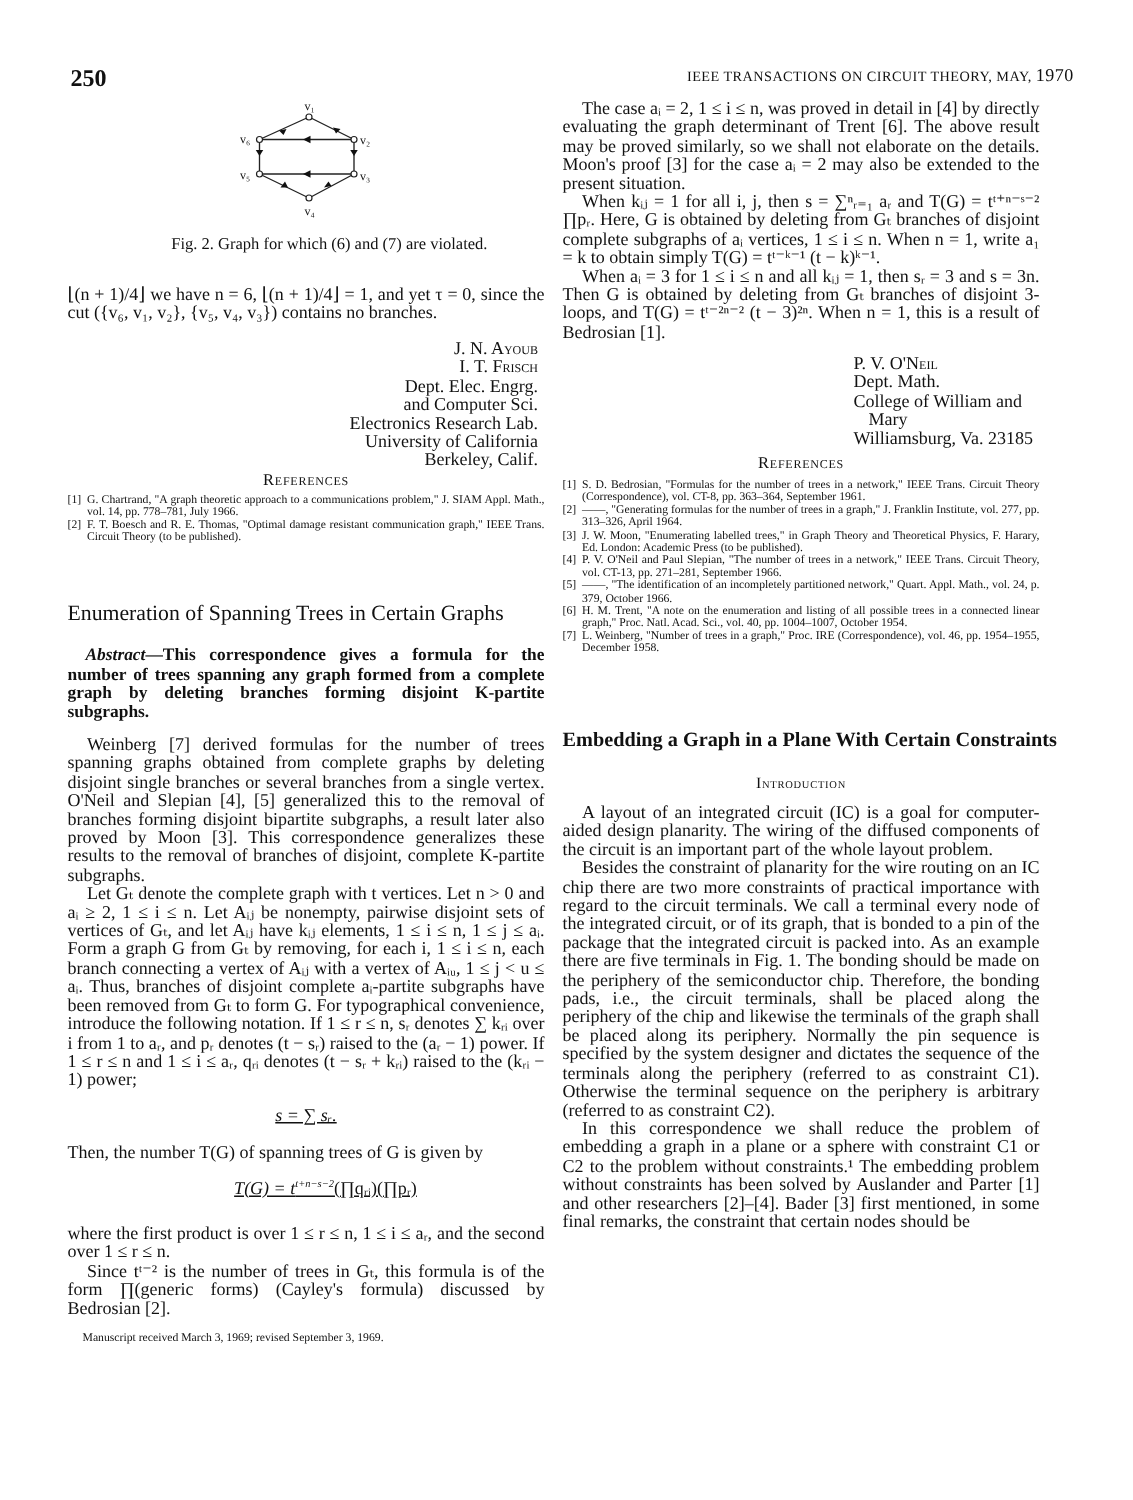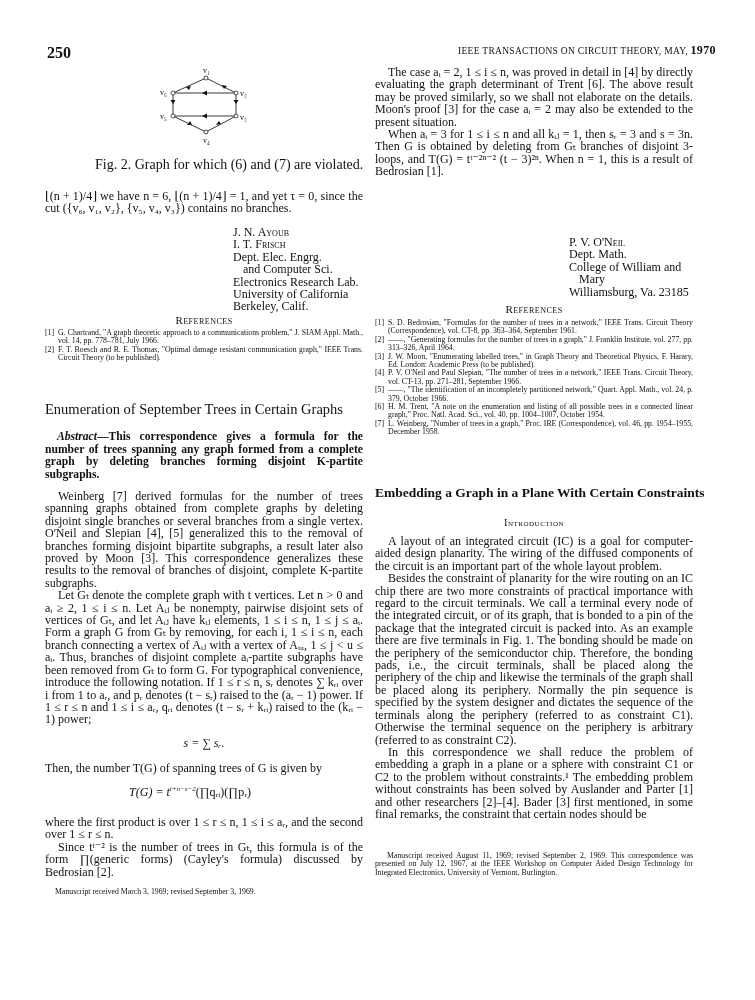--- a/index.html
+++ b/index.html
@@ -4,48 +4,48 @@
 <style>
   html, body { margin: 0; padding: 0; background: #ffffff; }
   body {
     width: 755px; height: 1000px; position: relative; overflow: hidden;
     font-family: "Liberation Serif", "DejaVu Serif", serif;
     color: #111;
   }
   .abs { position: absolute; }
   .page-num { left: 47px; top: 44px; font-size: 16px; font-weight: bold; }
   .running-head { left: 458px; top: 43px; font-size: 9.5px; letter-spacing: 0.3px; font-variant: small-caps; white-space: nowrap; }
-  .running-head .yr { font-size: 12px; font-weight: bold; font-variant: normal; }
+  .running-head .yr { font-size: 12px; font-weight: normal; font-variant: normal; }
 
   .col { position: absolute; width: 318px; }
   .col-left { left: 45px; }
   .col-right { left: 375px; }
 
   .body-text { font-size: 12px; line-height: 12.4px; text-align: justify; margin: 0; }
   .body-text p { margin: 0; text-indent: 13px; }
   .body-text p.noindent { text-indent: 0; }
 
-  .caption { font-size: 14px; text-align: left; white-space: nowrap; }
+  .caption { font-size: 11px; text-align: right; white-space: nowrap; }
 
   .sig { font-size: 12px; line-height: 12.4px; }
   .sig div { white-space: nowrap; }
   .sig .name { font-variant: small-caps; }
   .sig .indent { padding-left: 10px; }
 
   .refs-heading { font-size: 11px; font-variant: small-caps; text-align: center; letter-spacing: 0.5px; }
   .refs { font-size: 7.8px; line-height: 8.4px; margin: 0; padding: 0; list-style: none; }
   .refs li { position: relative; padding-left: 13px; text-align: justify; }
   .refs li .num { position: absolute; left: 0; top: 0; }
 
   .section-title { font-size: 14.5px; white-space: nowrap; }
   .abstract { font-size: 11.6px; line-height: 12.6px; font-weight: bold; text-align: justify; }
   .abstract .lab { font-style: italic; }
   .subhead { font-size: 10.5px; font-variant: small-caps; text-align: center; letter-spacing: 0.5px; }
 
-  .eq { font-size: 12px; text-align: center; font-style: italic; }
+  .eq { font-size: 12px; text-align: center; font-style: italic; text-decoration: underline; }
   .eq sup { font-size: 7px; }
 
   .footnote { font-size: 7.8px; line-height: 8.4px; text-align: justify; }
   .footnote p { margin: 0; text-indent: 12px; }
 
   svg text { font-family: "Liberation Serif", serif; font-size: 8px; }
 </style>
 </head>
 <body>
 
@@ -99,68 +99,69 @@
       <text x="160" y="95">v₆</text>
     </g>
   </svg>
 </div>
 <div class="abs caption" style="left:95px; top:157px; width:230px;">Fig. 2.   Graph for which (6) and (7) are violated.</div>
 
 <div class="col col-left body-text" style="top:190px;">
   <p class="noindent">⌊(n + 1)/4⌋ we have n = 6, ⌊(n + 1)/4⌋ = 1, and yet τ = 0, since the cut ({v₆, v₁, v₂}, {v₅, v₄, v₃}) contains no branches.</p>
 </div>
 
-<div class="abs sig" style="left:233px; top:226px;">
+<div class="abs sig" style="left:233px; top:226px;text-align:right;">
   <div class="name">J. N. Ayoub</div>
   <div class="name">I. T. Frisch</div>
   <div>Dept. Elec. Engrg.</div>
   <div class="indent">and Computer Sci.</div>
   <div>Electronics Research Lab.</div>
   <div>University of California</div>
   <div>Berkeley, Calif.</div>
 </div>
 
 <div class="col col-left refs-heading" style="top:314px;">References</div>
 <ul class="col col-left refs" style="top:329px;">
   <li><span class="num">[1]</span><span>G. Chartrand, "A graph theoretic approach to a communications problem," J. SIAM Appl. Math., vol. 14, pp. 778–781, July 1966.</span></li>
   <li><span class="num">[2]</span><span>F. T. Boesch and R. E. Thomas, "Optimal damage resistant communication graph," IEEE Trans. Circuit Theory (to be published).</span></li>
 </ul>
 
-<div class="abs section-title" style="left:45px; top:401px;">Enumeration of September Trees in Certain Graphs</div>
+<div class="abs section-title" style="left:45px; top:401px;">Enumeration of Spanning Trees in Certain Graphs</div>
 
 <div class="col col-left abstract" style="top:431px;">
   <span style="padding-left:12px;"></span><span class="lab">Abstract</span><span>—This correspondence gives a formula for the number of trees spanning any graph formed from a complete graph by deleting branches forming disjoint K-partite subgraphs.</span>
 </div>
 
 <div class="col col-left body-text" style="top:490px;">
   <p>Weinberg [7] derived formulas for the number of trees spanning graphs obtained from complete graphs by deleting disjoint single branches or several branches from a single vertex. O'Neil and Slepian [4], [5] generalized this to the removal of branches forming disjoint bipartite subgraphs, a result later also proved by Moon [3]. This correspondence generalizes these results to the removal of branches of disjoint, complete K-partite subgraphs.</p>
   <p>Let Gₜ denote the complete graph with t vertices. Let n &gt; 0 and aᵢ ≥ 2, 1 ≤ i ≤ n. Let Aᵢⱼ be nonempty, pairwise disjoint sets of vertices of Gₜ, and let Aᵢⱼ have kᵢⱼ elements, 1 ≤ i ≤ n, 1 ≤ j ≤ aᵢ. Form a graph G from Gₜ by removing, for each i, 1 ≤ i ≤ n, each branch connecting a vertex of Aᵢⱼ with a vertex of Aᵢᵤ, 1 ≤ j &lt; u ≤ aᵢ. Thus, branches of disjoint complete aᵢ-partite subgraphs have been removed from Gₜ to form G. For typographical convenience, introduce the following notation. If 1 ≤ r ≤ n, sᵣ denotes ∑ kᵣᵢ over i from 1 to aᵣ, and pᵣ denotes (t − sᵣ) raised to the (aᵣ − 1) power. If 1 ≤ r ≤ n and 1 ≤ i ≤ aᵣ, qᵣᵢ denotes (t − sᵣ + kᵣᵢ) raised to the (kᵣᵢ − 1) power;</p>
 </div>
 
 <div class="abs eq" style="left:45px; top:736px; width:318px;">
   <span>s = ∑ sᵣ.</span>
 </div>
 
 <div class="col col-left body-text" style="top:762px;">
   <p class="noindent">Then, the number T(G) of spanning trees of G is given by</p>
 </div>
 
-<div class="abs eq" style="left:31px; top:785px; width:318px;">
+<div class="abs eq" style="left:58px; top:785px; width:318px;">
   <span>T(G) = t</span><sup>t+n−s−2</sup><span style="font-style:normal">(∏qᵣᵢ)(∏pᵣ)</span>
 </div>
 
 <div class="col col-left body-text" style="top:816px;">
   <p class="noindent">where the first product is over 1 ≤ r ≤ n, 1 ≤ i ≤ aᵣ, and the second over 1 ≤ r ≤ n.</p>
   <p>Since tᵗ⁻² is the number of trees in Gₜ, this formula is of the form ∏(generic forms) (Cayley's formula) discussed by Bedrosian [2].</p>
 </div>
 
 <div class="abs footnote" style="left:55px; top:888px; width:310px;">Manuscript received March 3, 1969; revised September 3, 1969.</div>
 
 <div class="col col-right body-text" style="top:66px;">
   <p>The case aᵢ = 2, 1 ≤ i ≤ n, was proved in detail in [4] by directly evaluating the graph determinant of Trent [6]. The above result may be proved similarly, so we shall not elaborate on the details. Moon's proof [3] for the case aᵢ = 2 may also be extended to the present situation.</p>
+  <p>When kᵢⱼ = 1 for all i, j, then s = ∑ⁿᵣ₌₁ aᵣ and T(G) = tᵗ⁺ⁿ⁻ˢ⁻² ∏pᵣ. Here, G is obtained by deleting from Gₜ branches of disjoint complete subgraphs of aᵢ vertices, 1 ≤ i ≤ n. When n = 1, write a₁ = k to obtain simply T(G) = tᵗ⁻ᵏ⁻¹ (t − k)ᵏ⁻¹.</p>
   <p>When aᵢ = 3 for 1 ≤ i ≤ n and all kᵢⱼ = 1, then sᵣ = 3 and s = 3n. Then G is obtained by deleting from Gₜ branches of disjoint 3-loops, and T(G) = tᵗ⁻²ⁿ⁻² (t − 3)²ⁿ. When n = 1, this is a result of Bedrosian [1].</p>
 </div>
 
 <div class="abs sig" style="left:569px; top:236px;">
   <div class="name">P. V. O'Neil</div>
   <div>Dept. Math.</div>
   <div>College of William and</div>
   <div class="indent">Mary</div>
   <div>Williamsburg, Va. 23185</div>
 </div>
@@ -180,14 +181,13 @@
 
 <div class="col col-right subhead" style="top:517px;">Introduction</div>
 
 <div class="col col-right body-text" style="top:535px;">
   <p>A layout of an integrated circuit (IC) is a goal for computer-aided design planarity. The wiring of the diffused components of the circuit is an important part of the whole layout problem.</p>
   <p>Besides the constraint of planarity for the wire routing on an IC chip there are two more constraints of practical importance with regard to the circuit terminals. We call a terminal every node of the integrated circuit, or of its graph, that is bonded to a pin of the package that the integrated circuit is packed into. As an example there are five terminals in Fig. 1. The bonding should be made on the periphery of the semiconductor chip. Therefore, the bonding pads, i.e., the circuit terminals, shall be placed along the periphery of the chip and likewise the terminals of the graph shall be placed along its periphery. Normally the pin sequence is specified by the system designer and dictates the sequence of the terminals along the periphery (referred to as constraint C1). Otherwise the terminal sequence on the periphery is arbitrary (referred to as constraint C2).</p>
   <p>In this correspondence we shall reduce the problem of embedding a graph in a plane or a sphere with constraint C1 or C2 to the problem without constraints.¹ The embedding problem without constraints has been solved by Auslander and Parter [1] and other researchers [2]–[4]. Bader [3] first mentioned, in some final remarks, the constraint that certain nodes should be</p>
 </div>
 
 <div class="col col-right footnote" style="top:852px;">
-  <p>Manuscript received August 11, 1969; revised September 2, 1969. This correspondence was presented on July 12, 1967, at the IEEE Workshop on Computer Aided Design Technology for Integrated Electronics, University of Vermont, Burlington.</p>
 </div>
 
 </body></html>

